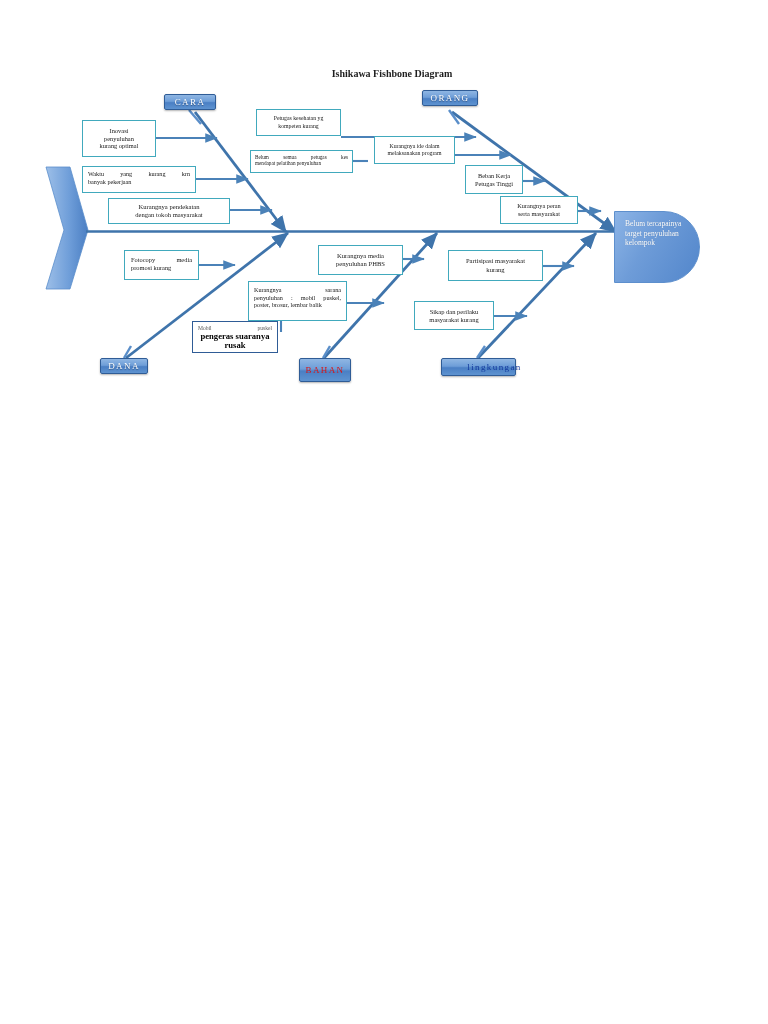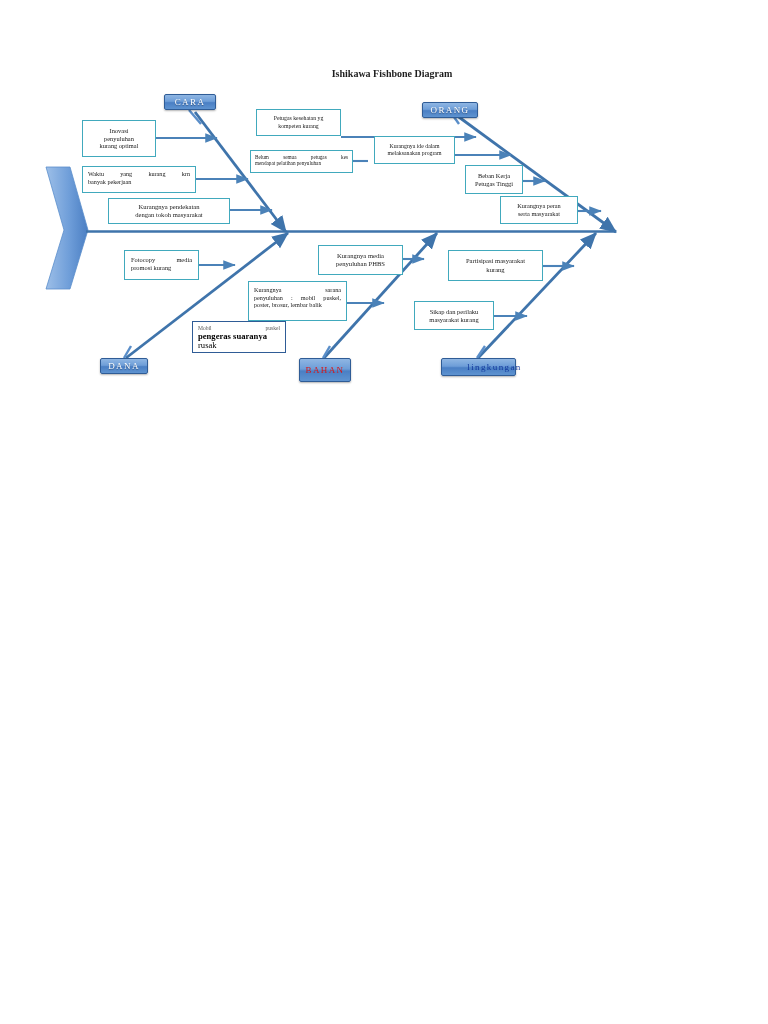--- a/index.html
+++ b/index.html
@@ -171,21 +171,21 @@
 
     <line x1="189" y1="110" x2="201" y2="124" stroke="#5a8ec9" stroke-width="2.4"></line>
     <line x1="449" y1="110" x2="459" y2="124" stroke="#5a8ec9" stroke-width="2.4"></line>
     <line x1="124" y1="358" x2="131" y2="346" stroke="#5a8ec9" stroke-width="2.4"></line>
     <line x1="323" y1="358" x2="330" y2="346" stroke="#5a8ec9" stroke-width="2.4"></line>
     <line x1="477" y1="358" x2="485" y2="346" stroke="#5a8ec9" stroke-width="2.4"></line>
   </svg>
 
   <div class="cat" style="left:164px; top:94px; width:52px; height:16px;">CARA</div>
 
-  <div class="cat" style="left:422px; top:102px; width:56px; height:16px;">ORANG</div>
+  <div class="cat" style="left:422px; top:90px; width:56px; height:16px;">ORANG</div>
 
   <div class="cat" style="left:100px; top:358px; width:48px; height:16px;">DANA</div>
 
   <div class="cat red-text" style="left:299px; top:358px; width:52px; height:24px;">BAHAN</div>
 
   <div class="cat blue-text" style="left:441px; top:358px; width:75px; height:18px;">lingkungan</div>
 
   <div class="cbox" style="left:82px; top:120px; width:74px; height:37px; font-size:6.4px;">
     <div>
       <span class="ln">Inovasi</span>
@@ -271,37 +271,44 @@
     </div>
     <div class="justline">
       <span>penyuluhan</span>
       <span>:</span>
       <span>mobil</span>
       <span>puskel,</span>
     </div>
     <span class="ln">poster, brosur, lembar balik</span>
   </div>
 
-  <div class="cbox just" style="left:192px; top:321px; width:94px; height:32px; font-size:5.6px; padding:3px 5px; border:1px solid #2f5c96; text-align:left;">
+  <div class="cbox just" style="left:192px; top:321px; width:86px; height:32px; font-size:5.6px; padding:3px 5px; border:1px solid #2f5c96; text-align:center;">
     <div class="justline" style="color:#5a5a5a;">
       <span>Mobil</span>
       <span>puskel</span>
     </div>
     <span class="ln" style="font-size:8.6px; font-weight:bold; color:#000; line-height:1.08;">pengeras suaranya</span>
-    <span class="ln" style="font-size:8.6px; font-weight:normal; color:#000; line-height:1.08;">rusak</span>
+    <span class="ln" style="font-size:8.6px; font-weight:bold; color:#000; line-height:1.08;">rusak</span>
   </div>
 
   <div class="cbox" style="left:448px; top:250px; width:95px; height:31px; font-size:6.6px;">
     <div>
       <span class="ln">Partisipasi masyarakat</span>
       <span class="ln">kurang</span>
     </div>
   </div>
 
   <div class="cbox" style="left:414px; top:301px; width:80px; height:29px; font-size:6.5px;">
     <div>
       <span class="ln">Sikap dan perilaku</span>
       <span class="ln">masyarakat kurang</span>
     </div>
   </div>
 
+  <div class="head">
+    <span class="ln">Belum</span>
+    <span class="ln">tercapainya</span>
+    <span class="ln">target</span>
+    <span class="ln">penyuluhan</span>
+    <span class="ln">kelompok</span>
+  </div>
 
 </div>
 
 </body></html>

